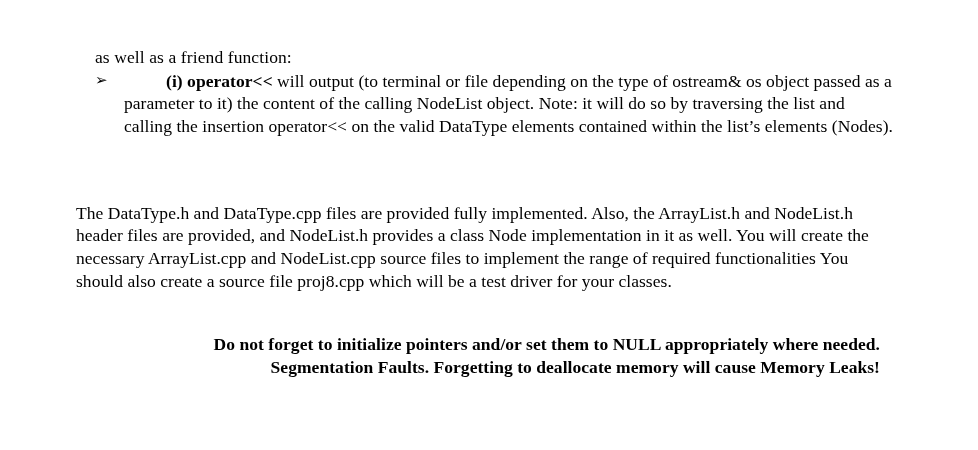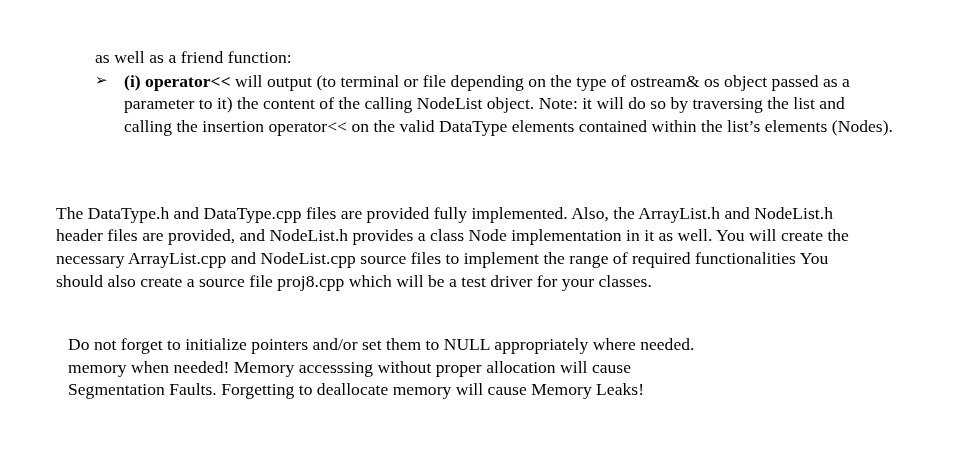--- a/index.html
+++ b/index.html
@@ -57,46 +57,46 @@
     top: -1px;
     font-size: 15px;
     font-family: "DejaVu Sans", sans-serif;
     font-weight: 700;
     line-height: 22.3px;
   }
   .bullet-body {
     display: block;
     max-width: 774px;
   }
-  .bold { font-weight: 700; }
+  .bold { font-weight: 700; margin-left: 42px; }
   .ital { }
 
   
   .body-para {
     position: absolute;
-    left: 56px;
+    left: 76px;
     top: 184px;
     width: 800px;
     font-size: 17.5px;
     line-height: 22.7px;
     letter-spacing: 0.05px;
     text-align: left;
   }
 
   
   .warning-block {
     position: absolute;
     left: 68px;
     top: 333px;
     width: 812px;
     font-size: 17.5px;
     line-height: 22.7px;
-    font-weight: 400;
+    font-weight: 700;
     letter-spacing: 0.05px;
-    text-align: left;
+    text-align: right;
   }
   .warning-block .wline { display: block; white-space: nowrap; }
 </style>
 </head>
 <body>
 
 <div class="page">
 
   <div class="intro-line">as well as a friend function:</div>
 
@@ -104,17 +104,16 @@
     <div class="bullet-item">
       <span class="bullet-marker">➢</span>
       <span class="bullet-body"><span class="bold">(i) operator&lt;&lt;</span><span> will output (to terminal or file depending on the type of ostream&amp; os object passed as a parameter to it) the content of the calling NodeList object. </span><span class="ital">Note</span><span>: it will do so by traversing the list and calling the insertion operator&lt;&lt; on the valid DataType elements contained within the list’s elements (Nodes).</span></span>
     </div>
   </div>
 
   <p class="body-para">The DataType.h and DataType.cpp files are provided fully implemented. Also, the ArrayList.h and NodeList.h header files are provided, and NodeList.h provides a class Node implementation in it as well. You will create the necessary ArrayList.cpp and NodeList.cpp source files to implement the range of required functionalities You should also create a source file proj8.cpp which will be a test driver for your classes.</p>
 
   <div class="warning-block">
     <span class="wline">Do not forget to initialize pointers and/or set them to NULL appropriately where needed.</span>
-    <span class="wline">memory when needed! Memory accesssing without proper allocation will cause</span>
     <span class="wline">Segmentation Faults. Forgetting to deallocate memory will cause Memory Leaks!</span>
   </div>
 
 </div>
 
 </body></html>

